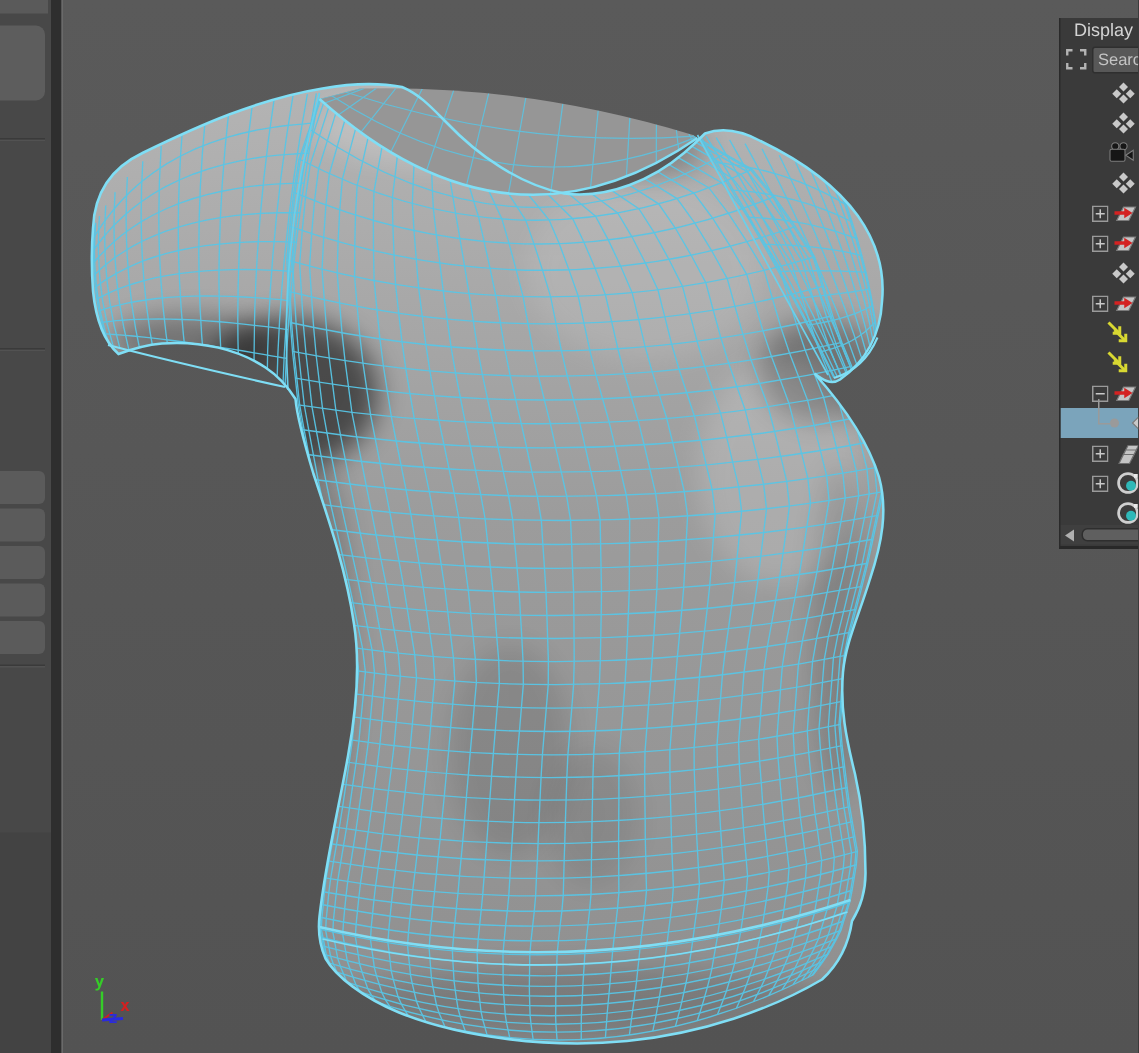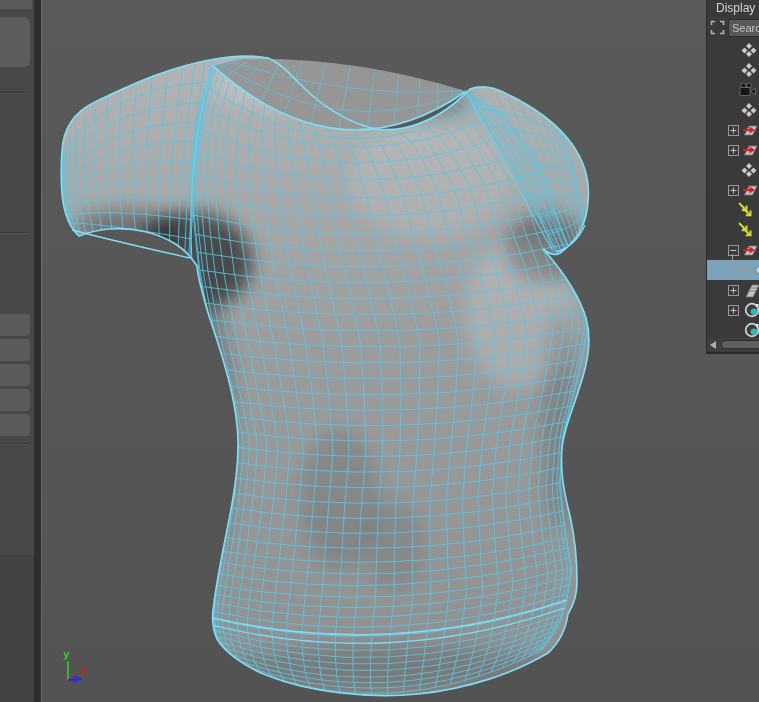--- a/index.html
+++ b/index.html
@@ -17,21 +17,21 @@
   #leftstrip .sep{position:absolute;left:0;width:30px;height:1px;background:#3a3a3a;box-shadow:0 1px 0 #525252;}
   #leftstrip .sbtn{position:absolute;left:-8px;width:38px;height:22px;background:#5b5b5b;border-radius:4px;}
   #leftstrip .lower{position:absolute;left:0;top:555px;width:34px;height:147px;background:#434343;}
   #stripborder{position:absolute;left:34px;top:0;width:7px;height:702px;background:#2e2e2e;z-index:2;}
   #stripedge{position:absolute;left:41px;top:0;width:1px;height:702px;background:#6a6a6a;z-index:2;}
   
   #scene{position:absolute;left:0;top:0;z-index:1;}
   #gizmo{position:absolute;left:56px;top:641px;z-index:1;}
   #gizmo text{font-family:"DejaVu Sans Mono",monospace;font-weight:bold;font-size:11px;}
   
-  #outliner{position:absolute;left:706px;top:0;width:53px;height:354px;background:var(--panel-bg);
+  #outliner{position:absolute;left:706px;top:12px;width:53px;height:354px;background:var(--panel-bg);
             border-left:1px solid #2a2a2a;border-bottom:2px solid #282828;overflow:hidden;z-index:3;}
   #outliner .hdr{height:17px;padding-left:9px;font-size:12px;line-height:16px;color:#d4d4d4;}
   #outliner .searchrow{position:relative;height:23px;}
   #outliner .searchrow svg{position:absolute;left:3px;top:3px;}
   #outliner input{position:absolute;left:21px;top:2px;width:40px;height:18px;background:#585858;
                   border:1px solid #2f2f2f;border-radius:2px;color:#c8c8c8;font-size:11px;padding:0 3px;outline:none;}
   #outliner input::placeholder{color:#c4c4c4;opacity:1;}
   #orows{position:relative;}
   .orow{position:relative;height:20px;}
   .orow.sel{background:var(--sel);}

